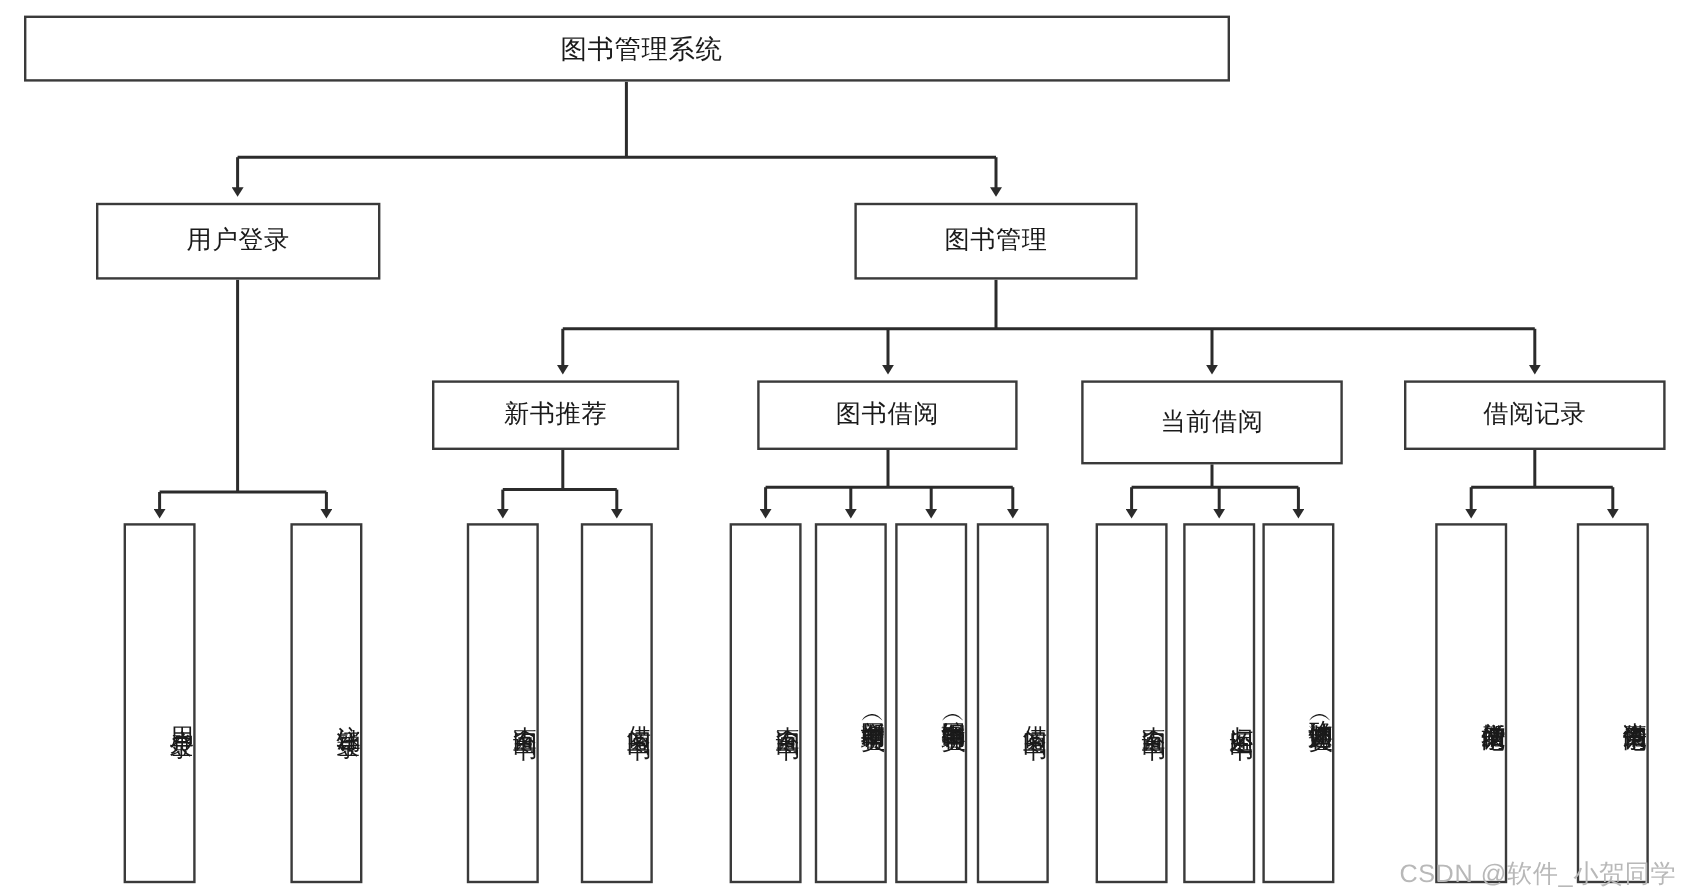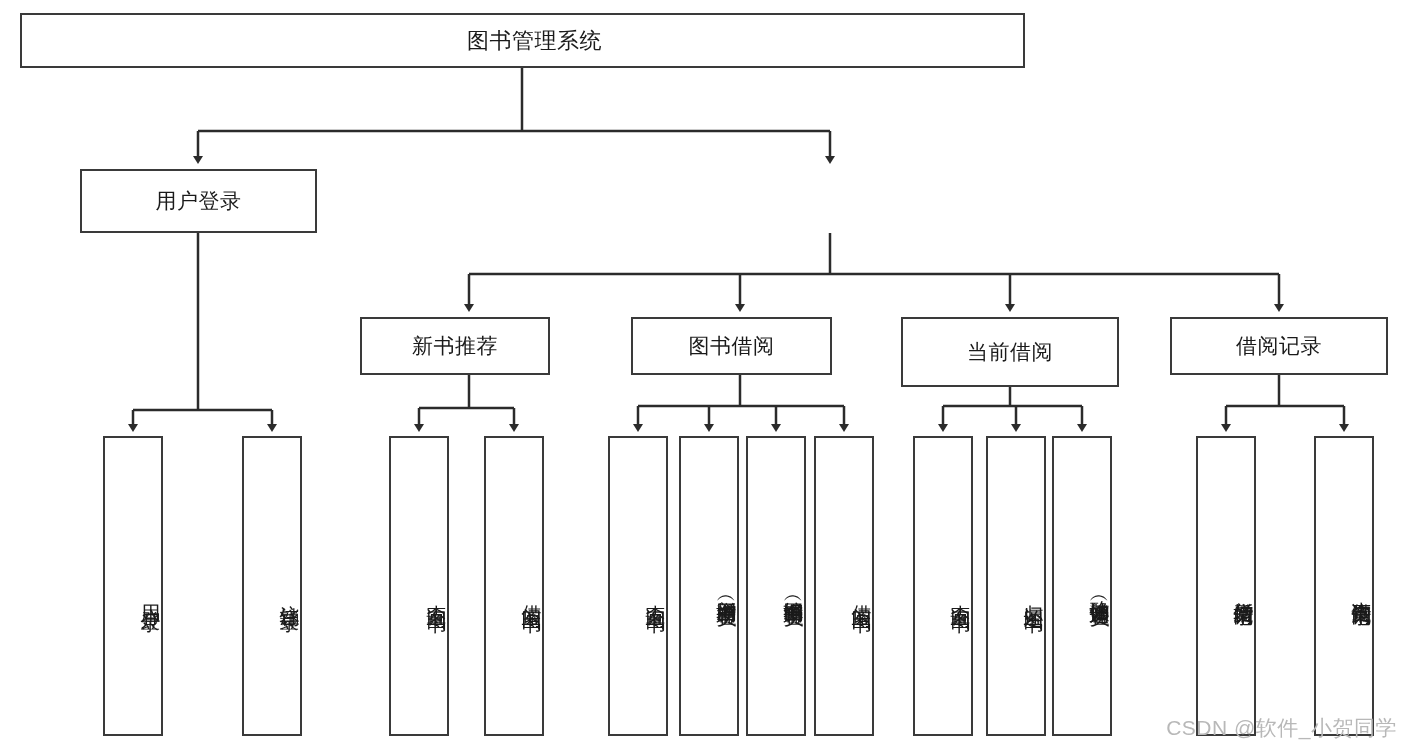--- a/index.html
+++ b/index.html
@@ -118,23 +118,24 @@
       <path d="M1279,375 L1279,406"></path>
       <path d="M1226,406 L1344,406"></path>
       <path d="M1226,406 L1226,428" marker-end="url(#arrow)"></path>
       <path d="M1344,406 L1344,428" marker-end="url(#arrow)"></path>
     </g>
   </svg>
 
   <div class="node root" id="n-root" style="left: 20px; top: 13px; width: 1005px; height: 55px;">图书管理系统</div>
 
   <div class="node" id="n-l2-0" style="left: 80px; top: 169px; width: 237px; height: 64px;">用户登录</div>
+  <div class="node" id="n-l2-1" style="left: 712px; top: 169px; width: 236px; height: 64px;">图书管理</div>
 
-  <div class="node" id="n-l3-0" style="left: 360px; top: 317px; width: 190px; height: 58px;">新书推荐</div>
-  <div class="node" id="n-l3-1" style="left: 631px; top: 317px; width: 201px; height: 58px;">图书借阅</div>
+  <div class="node" id="n-l3-0" style="left: 360px; top: 317px; width: 206px; height: 58px;">新书推荐</div>
+  <div class="node" id="n-l3-1" style="left: 631px; top: 317px; width: 217px; height: 58px;">图书借阅</div>
   <div class="node" id="n-l3-2" style="left: 901px; top: 317px; width: 218px; height: 70px;">当前借阅</div>
   <div class="node" id="n-l3-3" style="left: 1170px; top: 317px; width: 218px; height: 58px;">借阅记录</div>
 
   <div class="node leaf" id="n-lf-0" style="left: 103px; top: 436px; width: 60px; height: 300px;">用户登录</div>
   <div class="node leaf" id="n-lf-1" style="left: 242px; top: 436px; width: 60px; height: 300px;">注销登录</div>
   <div class="node leaf" id="n-lf-2" style="left: 389px; top: 436px; width: 60px; height: 300px;">查询图书</div>
   <div class="node leaf" id="n-lf-3" style="left: 484px; top: 436px; width: 60px; height: 300px;">借阅图书</div>
   <div class="node leaf" id="n-lf-4" style="left: 608px; top: 436px; width: 60px; height: 300px;">查询图书</div>
   <div class="node leaf tall-text" id="n-lf-5" style="left: 679px; top: 436px; width: 60px; height: 300px;">新增图书（管理员）</div>
   <div class="node leaf tall-text" id="n-lf-6" style="left: 746px; top: 436px; width: 60px; height: 300px;">编辑图书（管理员）</div>

